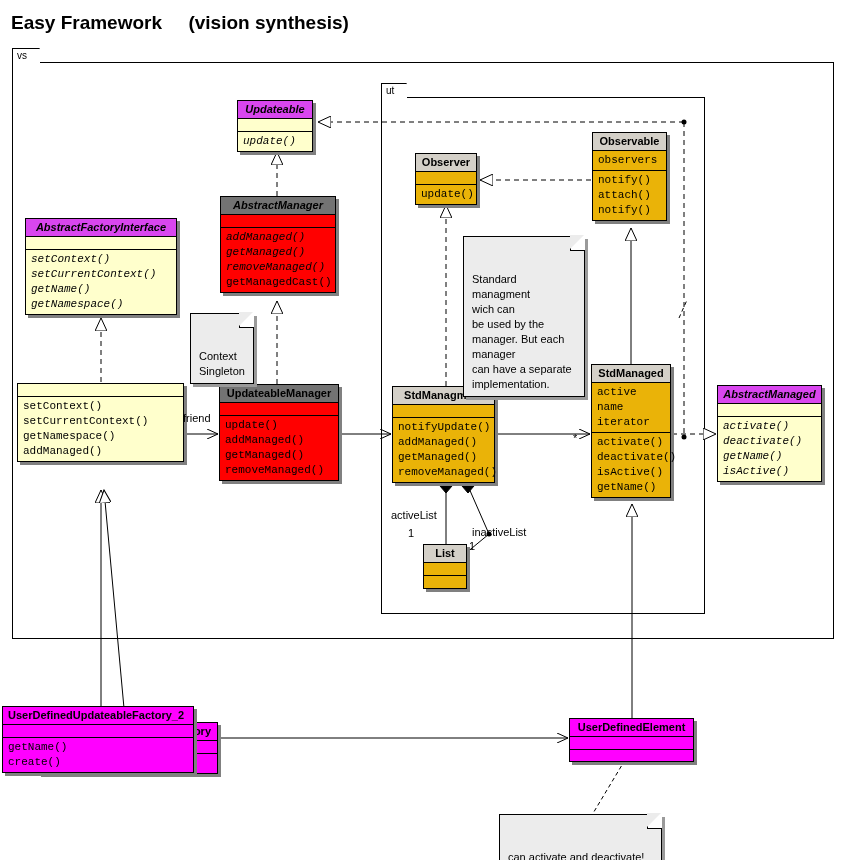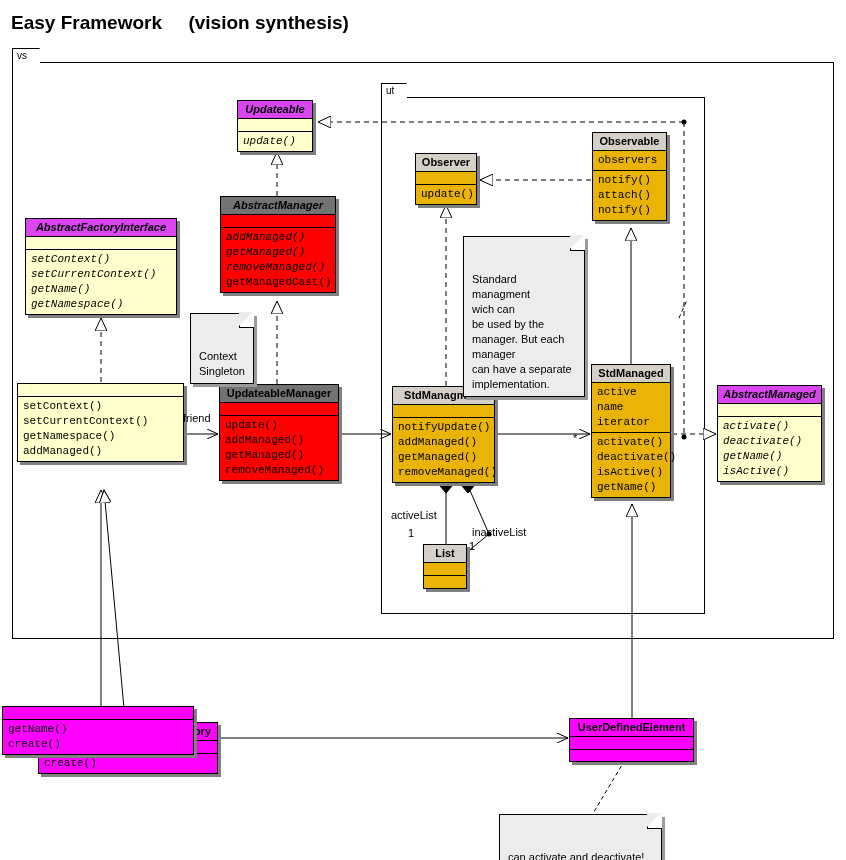--- a/index.html
+++ b/index.html
@@ -352,20 +352,21 @@
     <div class="name" style="text-align:right;padding-right:6px;">ory</div>
     <div class="attrs">
         <div class="empty"></div>
       </div>
     <div class="ops">
       <div class="m">create()</div>
     </div>
   </div>
 
   <div class="uml c-magenta" style="left:2px;top:706px;width:192px;">
+    <div class="name" style="text-align:left;padding-left:5px;">UserDefinedUpdateableFactory_2</div>
     <div class="attrs">
         <div class="empty"></div>
       </div>
     <div class="ops">
       <div class="m">getName()</div>
       <div class="m">create()</div>
     </div>
   </div>
 
   <div class="uml c-magenta" style="left:569px;top:718px;width:125px;">

